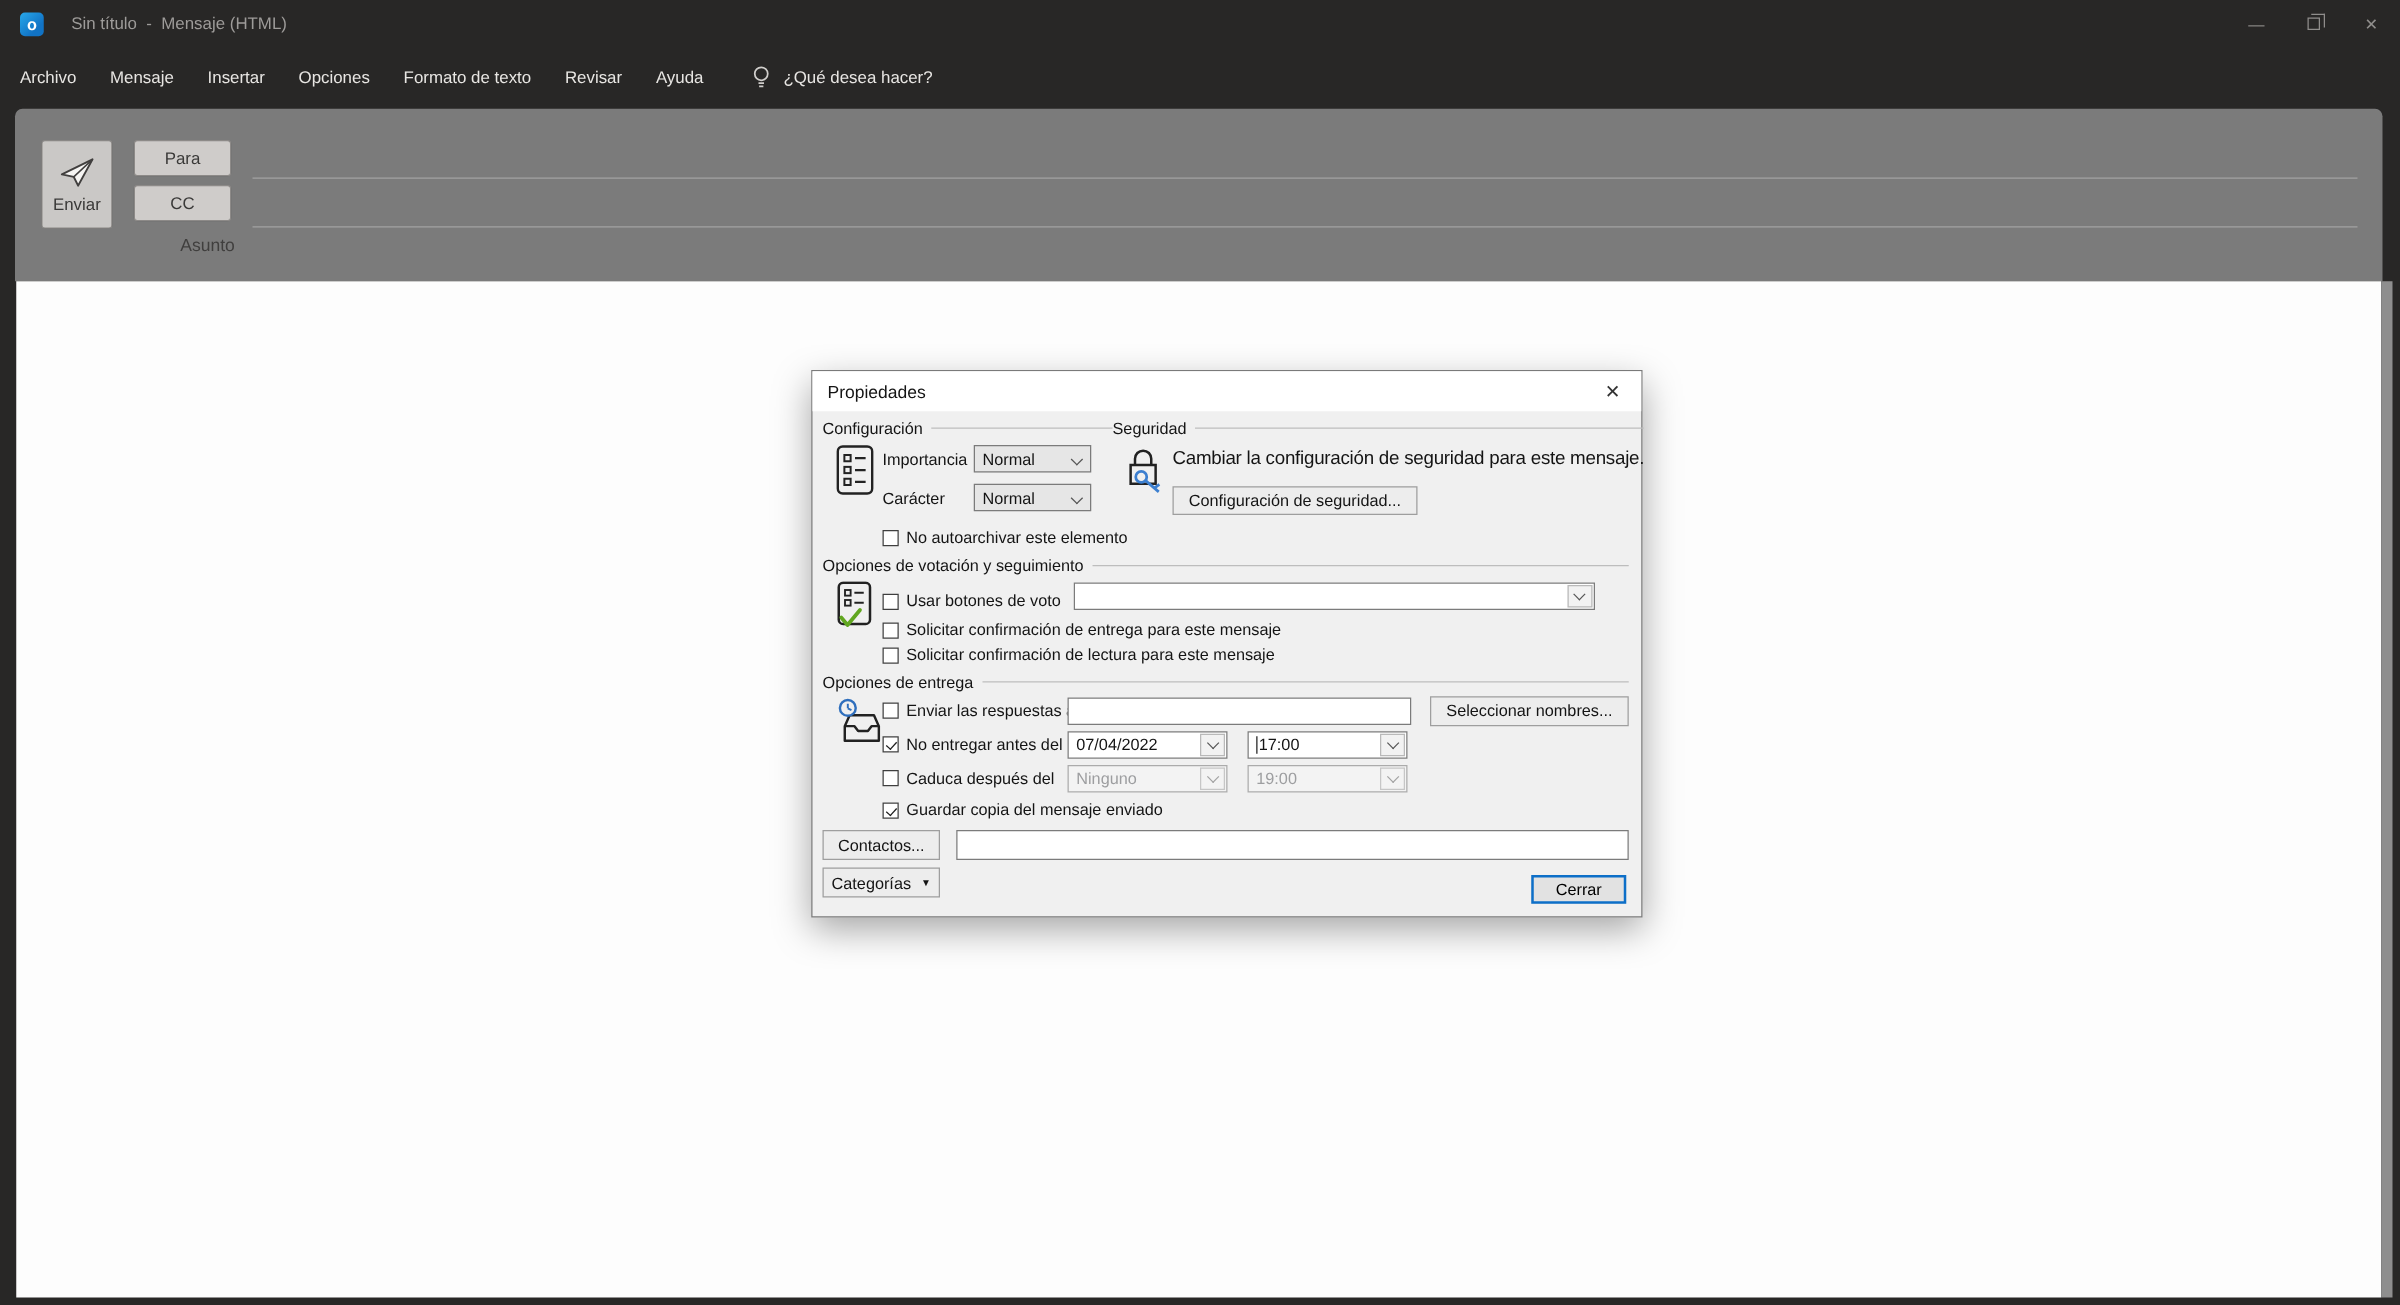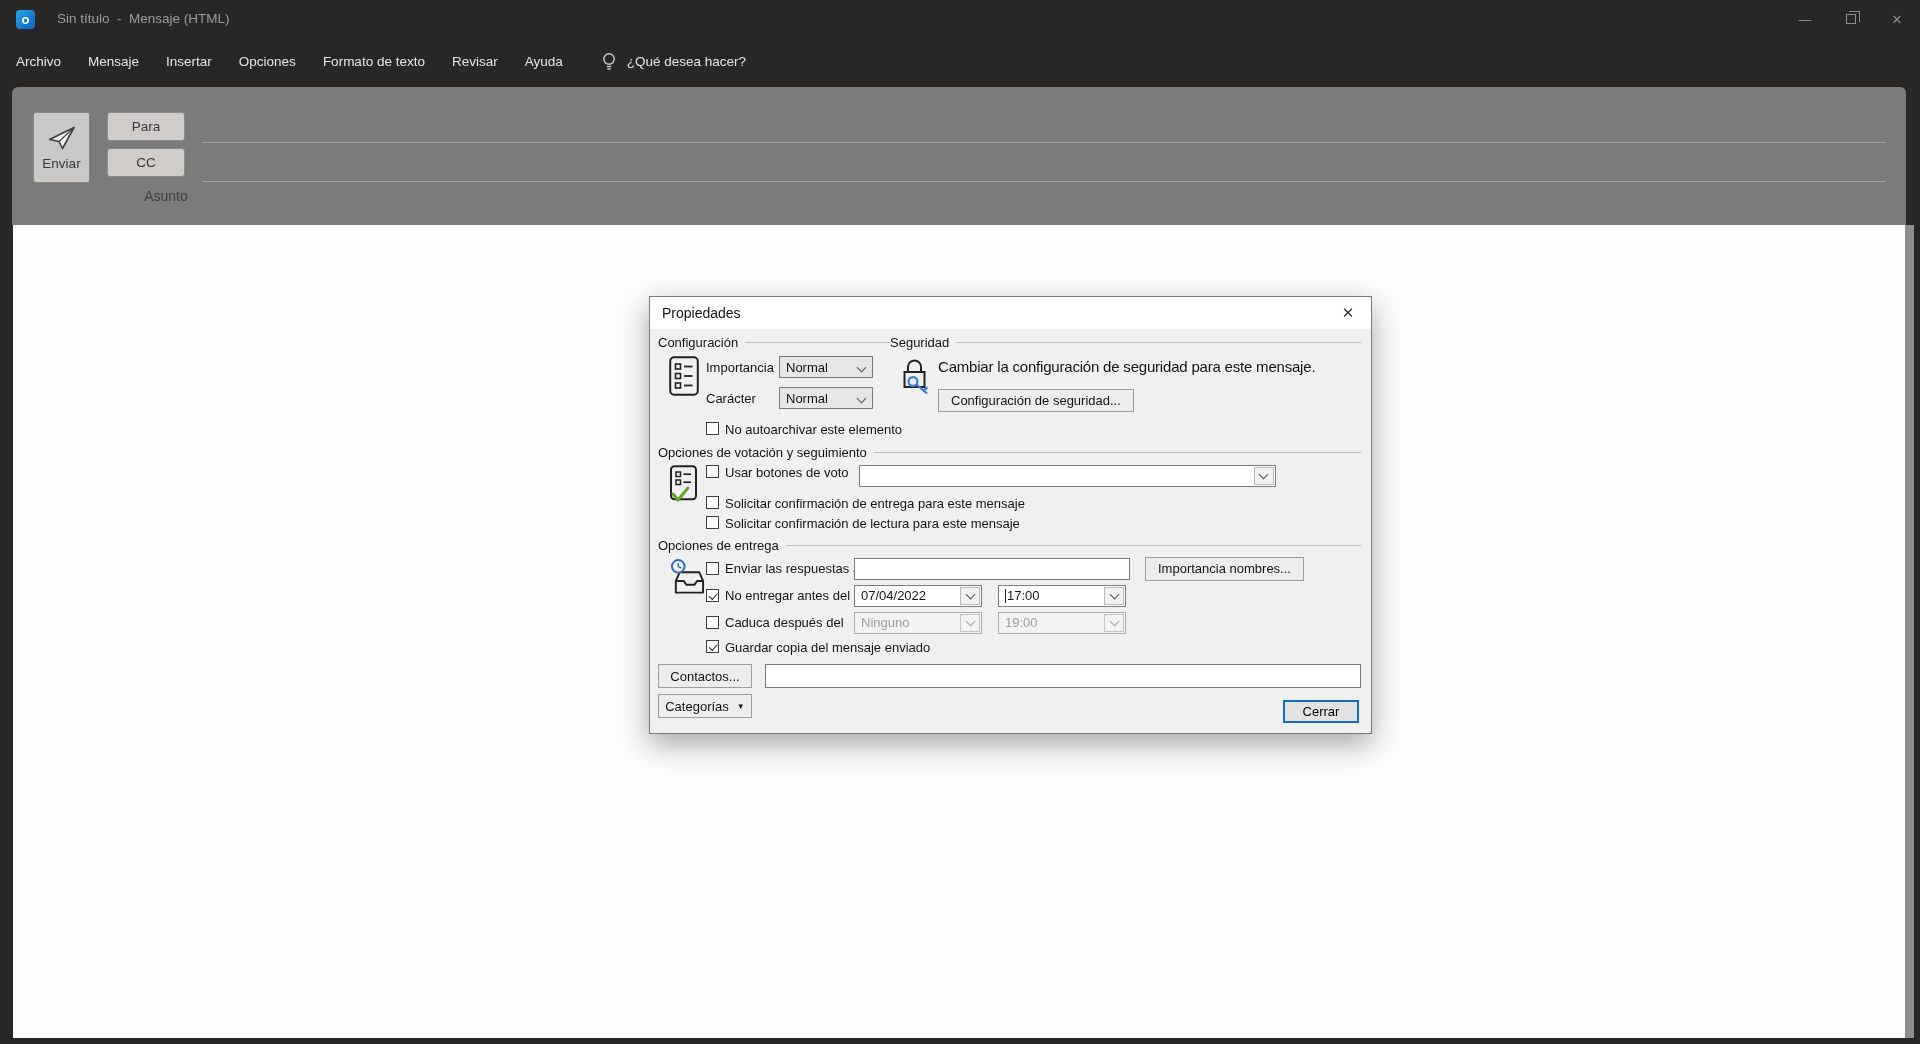--- a/index.html
+++ b/index.html
@@ -34,21 +34,21 @@
   .cc    { left:95px; top:61px; width:78px; height:29px; }
   .field-line { position:absolute; left:190px; right:20px; height:26px; border-bottom:1px solid #a3a3a3; background:transparent; }
   .line-to { top:30px; } .line-cc { top:69px; } .line-subj { top:108px; border-bottom:none; }
   .asunto-label { position:absolute; left:104px; top:101px; width:100px; text-align:center; color:#403f3e; font-size:14px; }
 
   
   .canvas { position:absolute; left:13px; top:225px; width:1892px; height:813px; background:#fdfdfd; }
   .vscroll { position:absolute; left:1905px; top:225px; width:9px; height:813px; background:#8e8e8e; }
 
   
-  .dialog { position:absolute; left:649px; top:296px; width:723px; height:438px; background:#f0f0f0;
+  .dialog { position:absolute; left:649px; top:296px; width:665px; height:438px; background:#f0f0f0;
             border:1px solid #7a7a7a; box-shadow:0 10px 28px rgba(0,0,0,.35); font-size:13px; color:#141414; }
   .dlg-title { height:32px; background:#ffffff; display:flex; align-items:center; padding:0 12px; font-size:14px; }
   .dlg-title .t { flex:1; }
   .dlg-close { width:22px; height:22px; display:flex; align-items:center; justify-content:center; font-size:15px; color:#333; }
   .dlg-body { padding:6px 10px 0 8px; }
 
   .group-head { display:flex; align-items:center; font-size:13px; color:#141414; white-space:nowrap; }
   .group-head::after { content:""; flex:1; border-top:1px solid #bdbdbd; margin-left:7px; }
 
   .two-col { display:flex; }
@@ -72,21 +72,21 @@
   .combo.white .arrowbtn .chev { position:static; margin-top:-3px; }
   .combo.disabled { background:#f3f3f3; border-color:#ababab; color:#9d9ea0; }
   .combo.disabled .arrowbtn { background:#f3f3f3; border-color:#c6c6c6; }
   .combo.disabled .chev { border-color:#a2a2a2; }
   .caretv { display:inline-block; width:1px; height:14px; background:#222; margin-right:1px; vertical-align:middle; }
 
   .cb { position:relative; width:13px; height:13px; border:1px solid #3f3f3f; background:#fff; flex:none; margin-right:6px; }
   .cb.checked::after { content:""; position:absolute; left:2px; top:3px; width:7px; height:3.5px;
                        border-left:1.8px solid #1d1d1d; border-bottom:1.8px solid #1d1d1d; transform:rotate(-48deg); }
 
-  .check-row { display:flex; align-items:flex-start; margin-top:0; }
+  .check-row { display:flex; align-items:flex-end; margin-top:0; }
 
   .pushbtn { background:#ededed; border:1px solid #9e9e9e; color:#141414; font-size:13px;
              display:inline-flex; align-items:center; justify-content:center; padding:0 12px; height:23px; }
 
   .sec-desc { font-size:15px; letter-spacing:-0.2px; white-space:nowrap; }
 
   .vote-combo { flex:1; margin-left:10px; max-width:417px; }
 
   .inputbox { height:22px; background:#fff; border:1px solid #7b7b7b; flex:1; display:flex; align-items:center; padding:0 6px; }
 
@@ -275,21 +275,21 @@
           </div>
           <div style="flex:1;">
             <div class="deliv-row" style="margin-top:0;">
               <span class="deliv-label">
                 <span class="cb"></span>
                 <span style="white-space:nowrap;">Enviar las respuestas a</span>
               </span>
               <div class="inputbox" style="max-width:276px; margin-left:0;">
                 <span></span>
               </div>
-              <button class="pushbtn" style="margin-left:15px; height:24px;">Importancia nombres...</button>
+              <button class="pushbtn" style="margin-left:15px; height:24px;">Seleccionar nombres...</button>
             </div>
             <div class="deliv-row">
               <span class="deliv-label">
                 <span class="cb checked"></span>
                 <span style="white-space:nowrap;">No entregar antes del</span>
               </span>
               <div class="combo white dt-combo">
                 <span>07/04/2022</span>
                 <span class="arrowbtn">
                     <span class="chev"></span>

